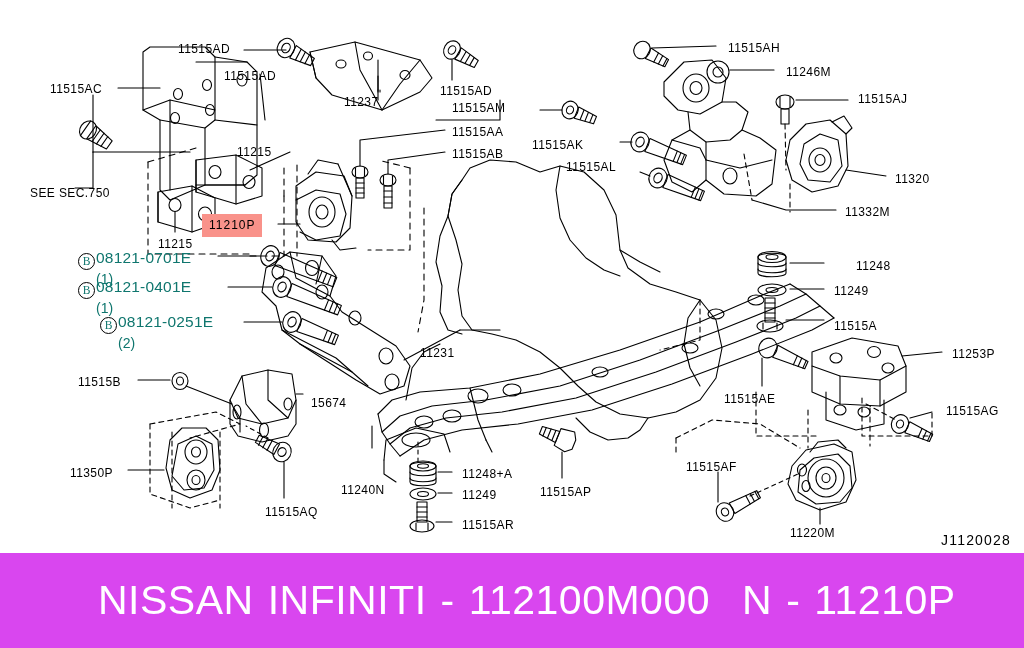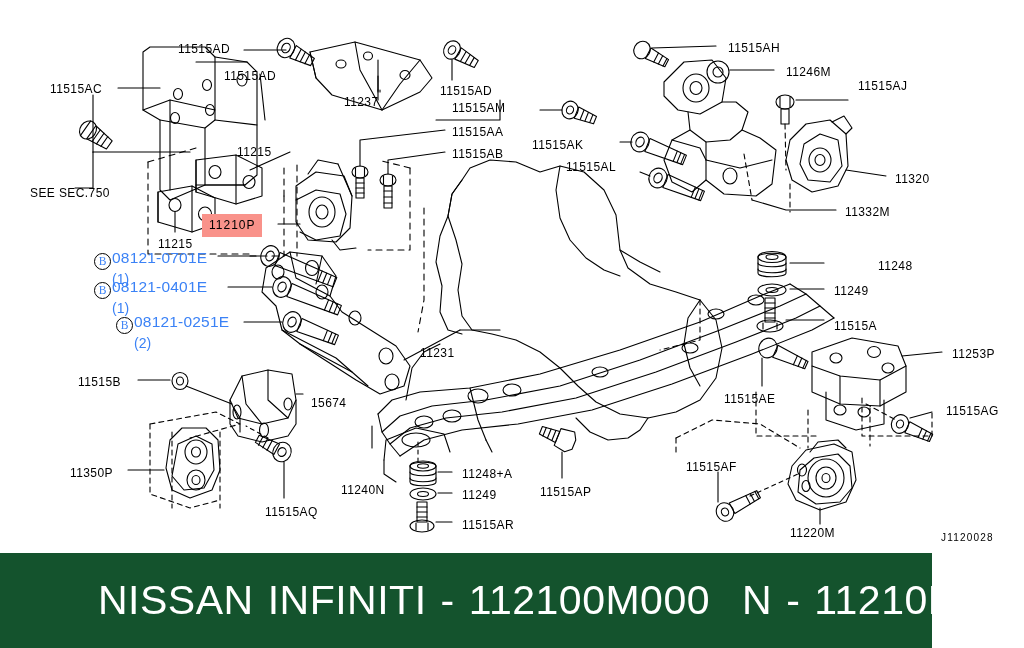--- a/index.html
+++ b/index.html
@@ -39,24 +39,23 @@
   }
   .label.highlight {
     background: #f9928a;
     padding: 5px 7px 6px 7px;
     letter-spacing: 1px;
   }
   .bolt-callout {
     position: absolute;
     font-family: "Liberation Sans", sans-serif;
     font-size: 15.5px;
-    color: #3b82f6;
+    color: #0f766e;
     white-space: nowrap;
     line-height: 1;
-    margin-left: 16px;
   }
   .bolt-callout .bcode {
     letter-spacing: 0.2px;
   }
   .bolt-callout .bqty {
     display: block;
     margin-top: 2px;
     margin-left: 18px;
     font-size: 14px;
   }
@@ -69,32 +68,32 @@
     border-radius: 50%;
     text-align: center;
     font-size: 11.5px;
     vertical-align: -2px;
     margin-right: 1px;
     font-family: "Liberation Serif", serif;
   }
   .diagram-id {
     position: absolute;
     font-family: "Liberation Sans", sans-serif;
-    font-size: 10px;
+    font-size: 14px;
     letter-spacing: 1.2px;
     color: #000;
   }
   
   #brandbar {
     position: absolute;
     left: 0;
     top: 553px;
-    width: 932px;
+    width: 1024px;
     height: 95px;
-    background: #14532d;
+    background: #d946ef;
     display: flex;
     align-items: center;
   }
   #brandbar-text {
     color: #ffffff;
     font-family: "Liberation Sans", sans-serif;
     font-size: 41px;
     letter-spacing: 0.5px;
     margin-left: 98px;
     white-space: nowrap;
@@ -505,28 +504,28 @@
         <div class="label" style="left: 224px; top: 70px;">11515AD</div>
         <div class="label" style="left: 440px; top: 85px;">11515AD</div>
         <div class="label" style="left: 344px; top: 96px;">11237</div>
         <div class="label" style="left: 452px; top: 102px;">11515AM</div>
         <div class="label" style="left: 452px; top: 126px;">11515AA</div>
         <div class="label" style="left: 452px; top: 148px;">11515AB</div>
         <div class="label" style="left: 532px; top: 139px;">11515AK</div>
         <div class="label" style="left: 566px; top: 161px;">11515AL</div>
         <div class="label" style="left: 728px; top: 42px;">11515AH</div>
         <div class="label" style="left: 786px; top: 66px;">11246M</div>
-        <div class="label" style="left: 858px; top: 80px;">11515AJ</div>
+        <div class="label" style="left: 858px; top: 93px;">11515AJ</div>
         <div class="label" style="left: 895px; top: 173px;">11320</div>
         <div class="label" style="left: 845px; top: 206px;">11332M</div>
         <div class="label" style="left: 30px; top: 187px;">SEE SEC.750</div>
         <div class="label" style="left: 237px; top: 146px;">11215</div>
         <div class="label" style="left: 158px; top: 238px;">11215</div>
         <div class="label" style="left: 420px; top: 347px;">11231</div>
-        <div class="label" style="left: 878px; top: 260px;">11248</div>
+        <div class="label" style="left: 856px; top: 260px;">11248</div>
         <div class="label" style="left: 834px; top: 285px;">11249</div>
         <div class="label" style="left: 834px; top: 320px;">11515A</div>
         <div class="label" style="left: 952px; top: 348px;">11253P</div>
         <div class="label" style="left: 724px; top: 393px;">11515AE</div>
         <div class="label" style="left: 946px; top: 405px;">11515AG</div>
         <div class="label" style="left: 78px; top: 376px;">11515B</div>
         <div class="label" style="left: 311px; top: 397px;">15674</div>
         <div class="label" style="left: 70px; top: 467px;">11350P</div>
         <div class="label" style="left: 265px; top: 506px;">11515AQ</div>
         <div class="label" style="left: 341px; top: 484px;">11240N</div>

